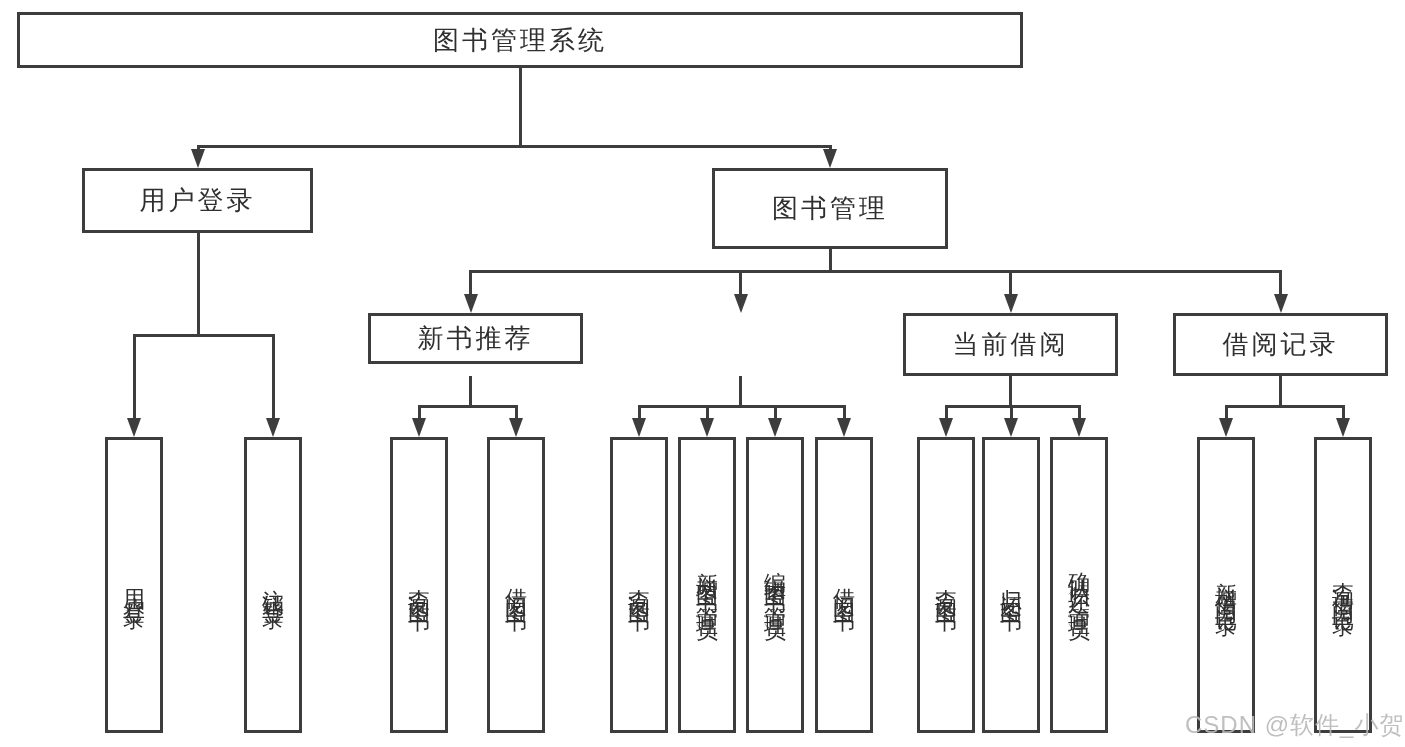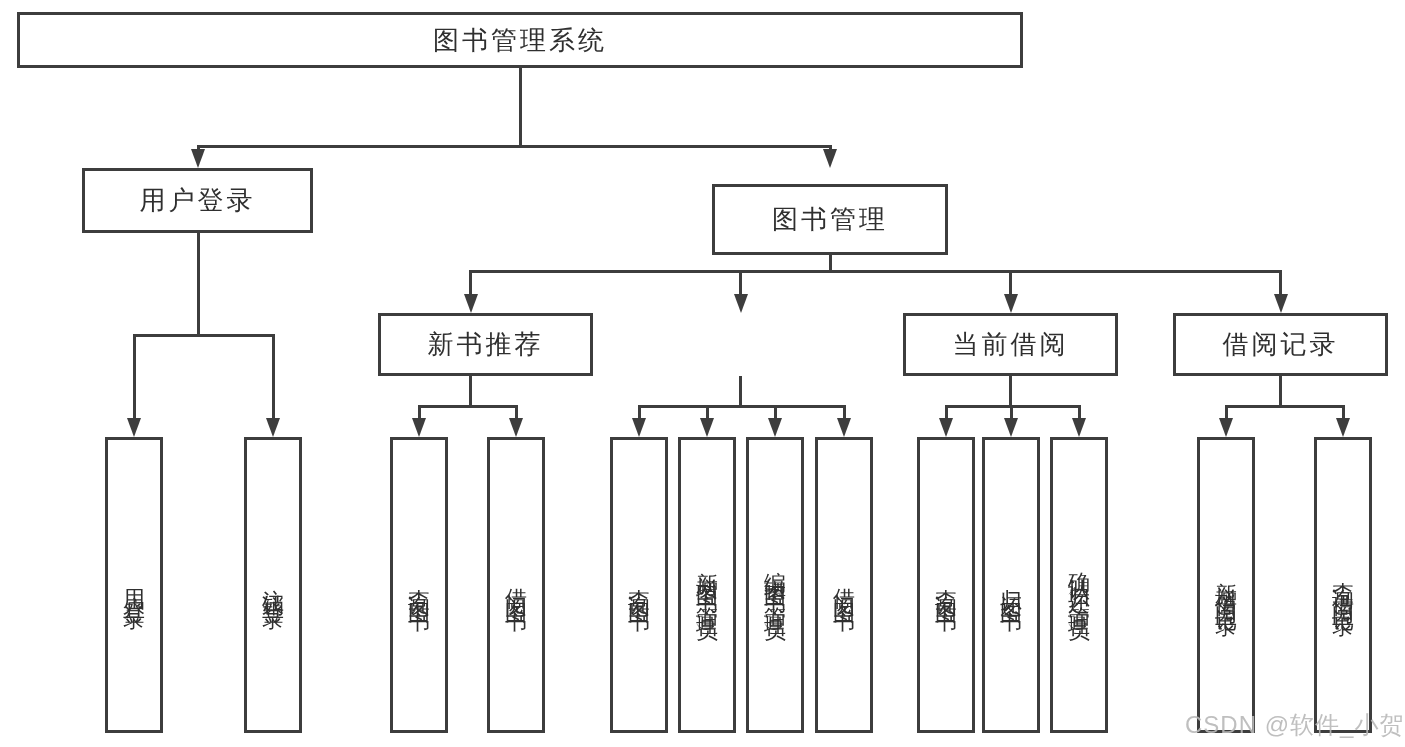--- a/index.html
+++ b/index.html
@@ -70,25 +70,25 @@
 
 <div class="canvas">
 
   <div class="node" style="left:17px;top:12px;width:1006px;height:56px">
     <span class="htext">图书管理系统</span>
   </div>
 
   <div class="node" style="left:82px;top:168px;width:231px;height:65px">
     <span class="htext">用户登录</span>
   </div>
-  <div class="node" style="left:712px;top:184px;width:236px;height:71px">
+  <div class="node" style="left:712px;top:168px;width:236px;height:81px">
     <span class="htext">图书管理</span>
   </div>
 
-  <div class="node" style="left:378px;top:313px;width:215px;height:63px">
+  <div class="node" style="left:368px;top:313px;width:215px;height:51px">
     <span class="htext">新书推荐</span>
   </div>
   <div class="node" style="left:903px;top:313px;width:215px;height:63px">
     <span class="htext">当前借阅</span>
   </div>
   <div class="node" style="left:1173px;top:313px;width:215px;height:63px">
     <span class="htext">借阅记录</span>
   </div>
 
   <div class="node" style="left:105px;top:437px;width:58px;height:296px">

